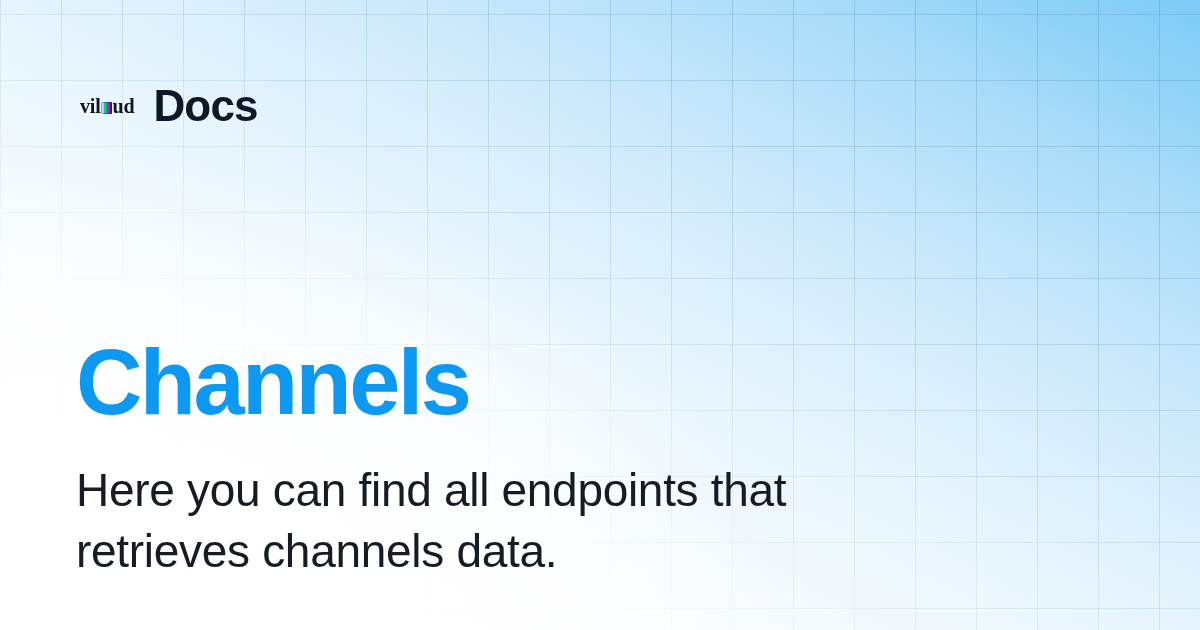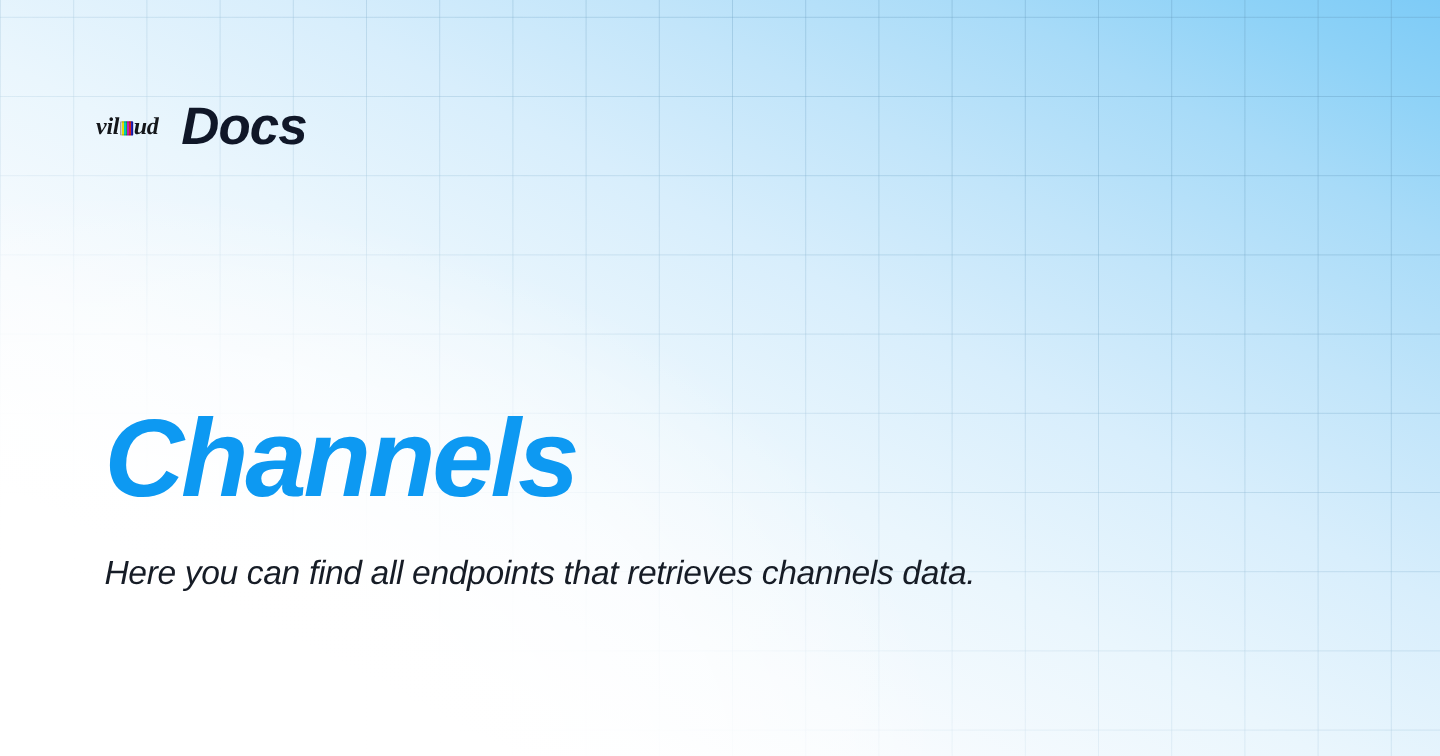--- a/index.html
+++ b/index.html
@@ -14,21 +14,20 @@
     font-family: "Liberation Sans", sans-serif;
     background: #ffffff;
   }
 
   .og-card {
     position: relative;
     width: 1200px;
     height: 630px;
     overflow: hidden;
     background: #ffffff;
-    font-style: italic;
   }
 
   
   .bg-gradient {
     position: absolute;
     inset: 0;
     background: linear-gradient(to top right,
                 #ffffff 0%,
                 #ffffff 18%,
                 #f7fbfe 32%,
@@ -126,40 +125,40 @@
     font-weight: 700;
     font-size: 44px;
     letter-spacing: -0.8px;
     color: #101728;
     line-height: 1;
   }
 
   
   .content {
     position: absolute;
-    left: 87px;
+    left: 76px;
     top: 336px;
     width: 830px;
   }
 
   .page-heading {
     font-family: "Liberation Sans", sans-serif;
     font-weight: 700;
     font-size: 92px;
     line-height: 1.0;
     letter-spacing: -2.6px;
     color: #0d99f2;
     white-space: nowrap;
   }
 
   .page-subtitle {
     margin-top: 32px;
     font-family: "Liberation Sans", sans-serif;
     font-weight: 400;
-    font-size: 28px;
+    font-size: 46px;
     line-height: 1.32;
     letter-spacing: -0.3px;
     color: #161c26;
     max-width: 790px;
   }
 </style>
 </head>
 <body>
 
 <div class="og-card">

